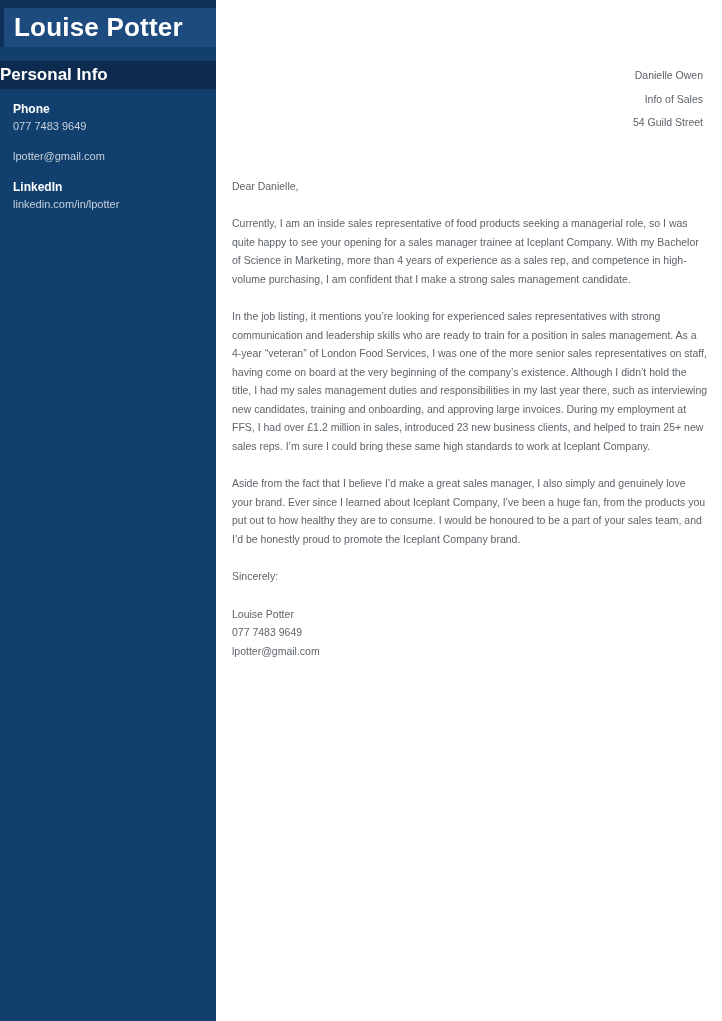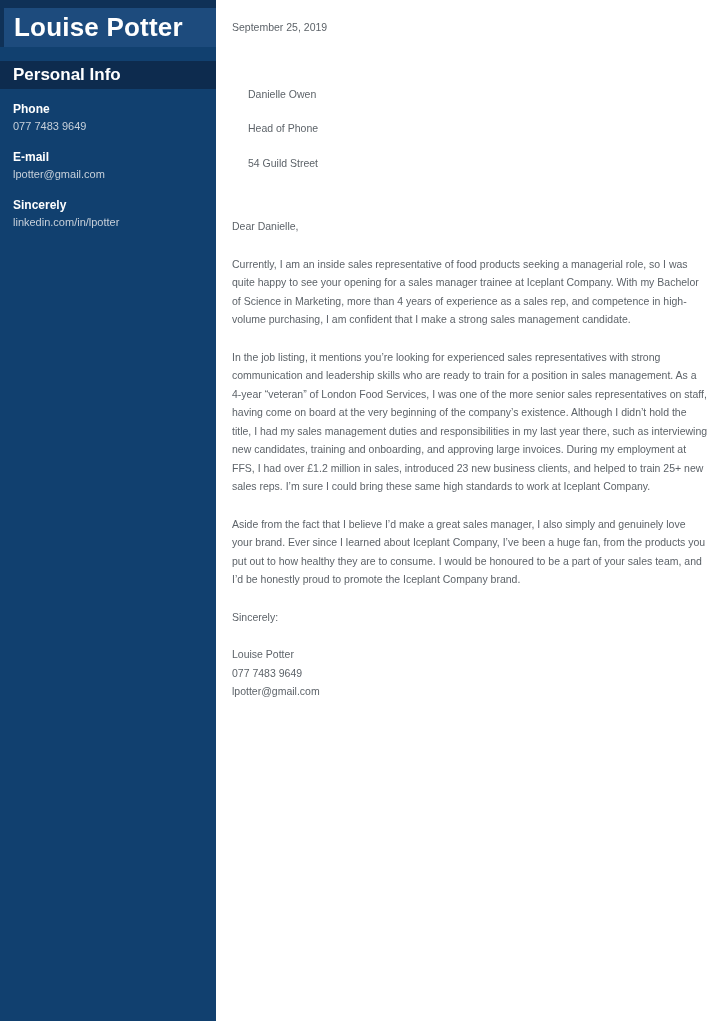--- a/index.html
+++ b/index.html
@@ -52,21 +52,21 @@
     width: 216px;
     height: 28px;
     background: #0d2b4e;
     display: flex;
     align-items: center;
   }
   .personal-title {
     color: #ffffff;
     font-weight: bold;
     font-size: 17px;
-    padding-left: 13px;
+    padding-left: 0;
   }
   .contact {
     position: absolute;
     top: 100px; left: 13px; right: 8px;
   }
   .contact-group { margin-bottom: 13px; }
   .contact-label {
     color: #ffffff;
     font-weight: bold;
     font-size: 12px;
@@ -85,21 +85,21 @@
     left: 232px;
     top: 0;
     width: 476px;
     padding-top: 18px;
     color: #5d6369;
     font-size: 10.5px;
     line-height: 18.5px;
   }
   .letter-date { margin: 0; }
   .recipient { margin-top: 48px; }
-  .recipient-line { margin: 16px; }
+  .recipient-line { margin: 5px; text-align: right; }
   .salutation { margin-top: 45px; }
   .para { margin: 19px 0 0 0; }
   .closing { margin-top: 19px; }
   .signature { margin-top: 19px; }
   .signature-line { margin: 0; }
 </style>
 </head>
 <body>
 
 <aside class="sidebar">
@@ -112,36 +112,34 @@
   <div class="personal-band">
     <span class="personal-title">Personal Info</span>
   </div>
 
   <div class="contact">
     <div class="contact-group">
       <div class="contact-label">Phone</div>
       <div class="contact-value">077 7483 9649</div>
     </div>
     <div class="contact-group">
-      <div class="contact-label">E-mail</div>
       <div class="contact-value">lpotter@gmail.com</div>
     </div>
     <div class="contact-group">
-      <div class="contact-label">Sincerely</div>
+      <div class="contact-label">LinkedIn</div>
       <div class="contact-value">linkedin.com/in/lpotter</div>
     </div>
   </div>
 </aside>
 
 <main class="content">
-  <p class="letter-date">September 25, 2019</p>
 
   <div class="recipient">
     <p class="recipient-line">Danielle Owen</p>
-    <p class="recipient-line">Head of Phone</p>
+    <p class="recipient-line">Info of Sales</p>
     <p class="recipient-line">54 Guild Street</p>
   </div>
 
   <p class="salutation">Dear Danielle,</p>
 
   <p class="para">Currently, I am an inside sales representative of food products seeking a managerial role, so I was quite happy to see your opening for a sales manager trainee at Iceplant Company. With my Bachelor of Science in Marketing, more than 4 years of experience as a sales rep, and competence in high-volume purchasing, I am confident that I make a strong sales management candidate.</p>
   <p class="para">In the job listing, it mentions you’re looking for experienced sales representatives with strong communication and leadership skills who are ready to train for a position in sales management. As a 4-year “veteran” of London Food Services, I was one of the more senior sales representatives on staff, having come on board at the very beginning of the company’s existence. Although I didn’t hold the title, I had my sales management duties and responsibilities in my last year there, such as interviewing new candidates, training and onboarding, and approving large invoices. During my employment at FFS, I had over £1.2 million in sales, introduced 23 new business clients, and helped to train 25+ new sales reps. I’m sure I could bring these same high standards to work at Iceplant Company.</p>
   <p class="para">Aside from the fact that I believe I’d make a great sales manager, I also simply and genuinely love your brand. Ever since I learned about Iceplant Company, I’ve been a huge fan, from the products you put out to how healthy they are to consume. I would be honoured to be a part of your sales team, and I’d be honestly proud to promote the Iceplant Company brand.</p>
 
   <p class="closing">Sincerely:</p>

